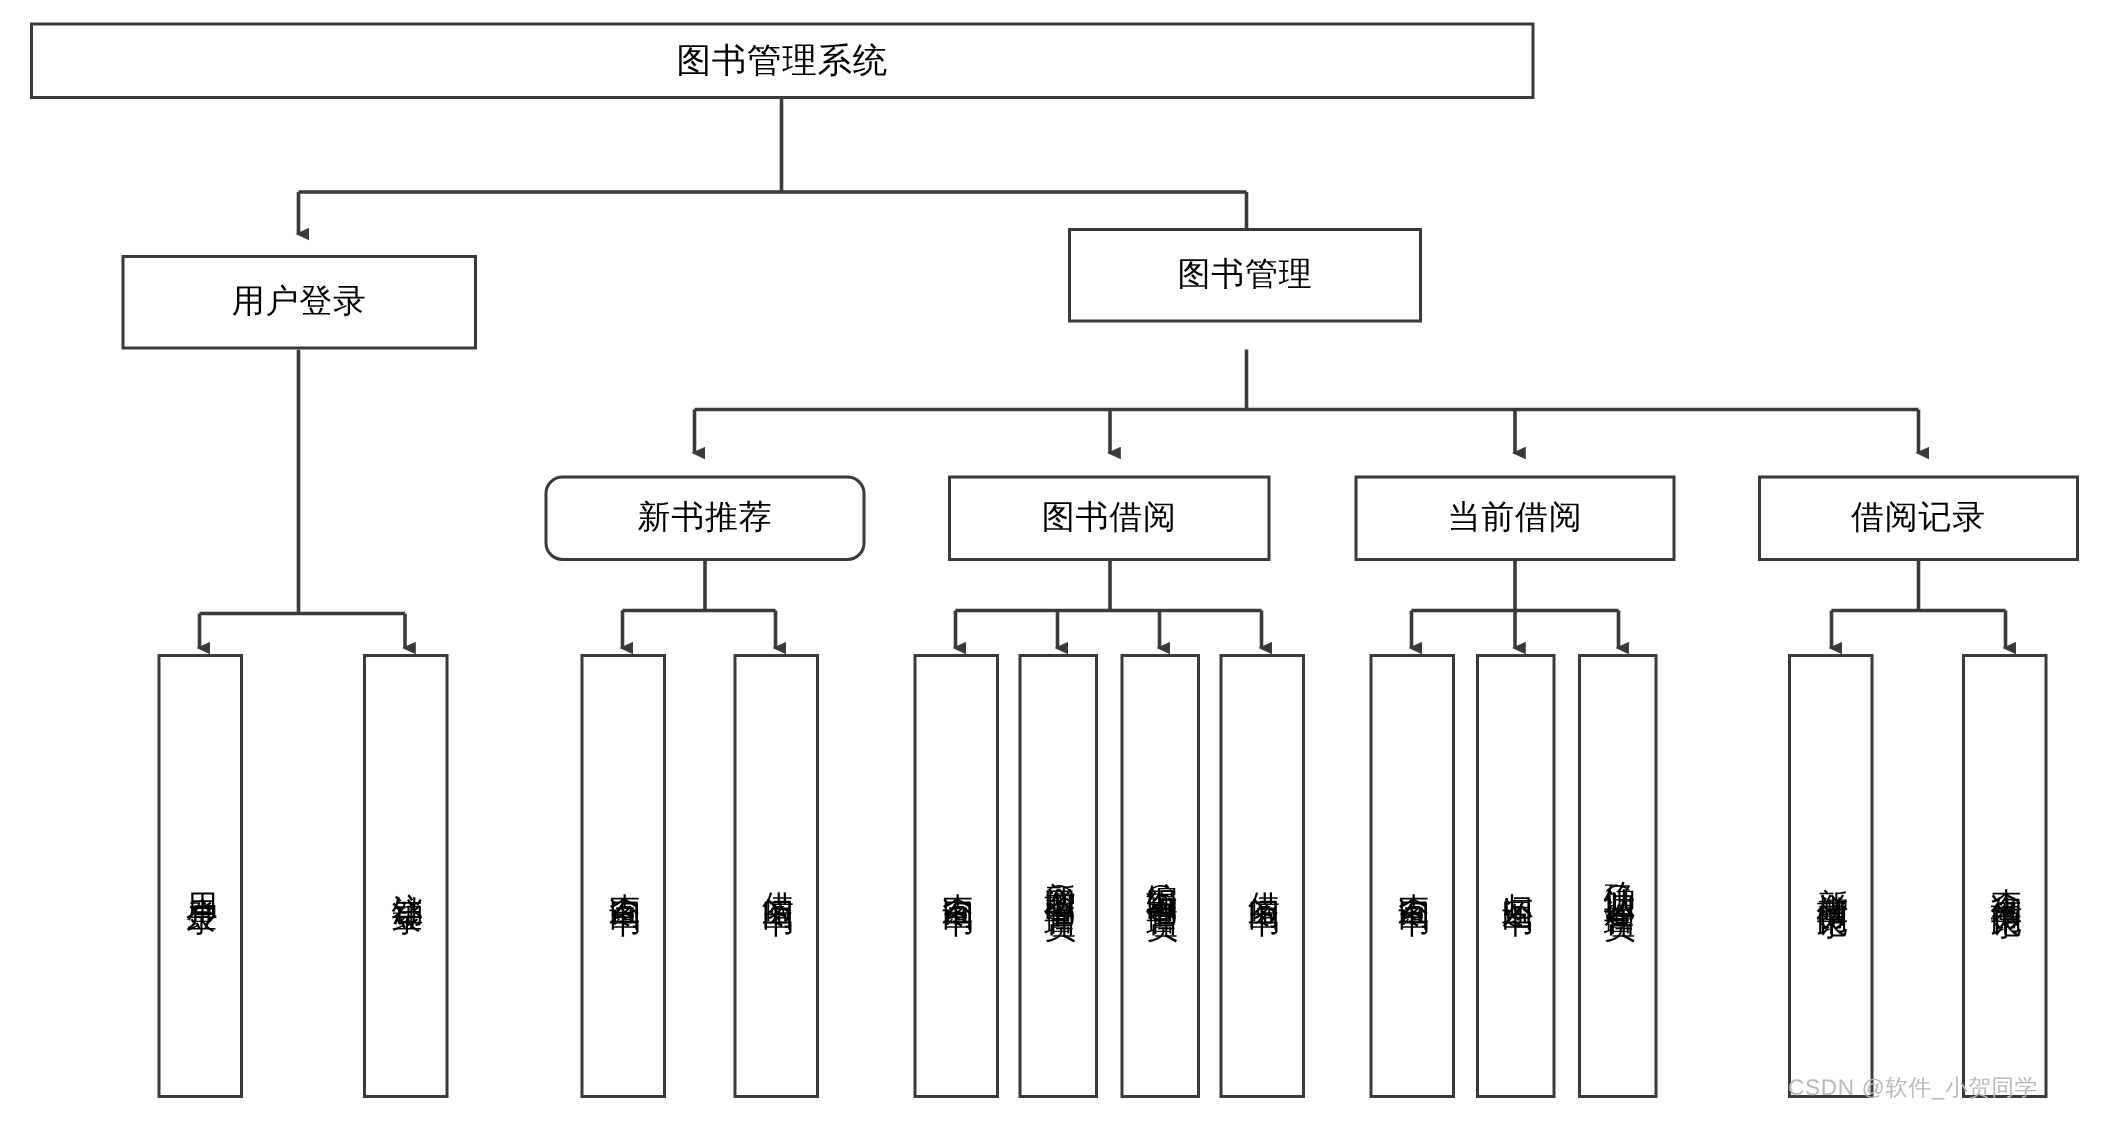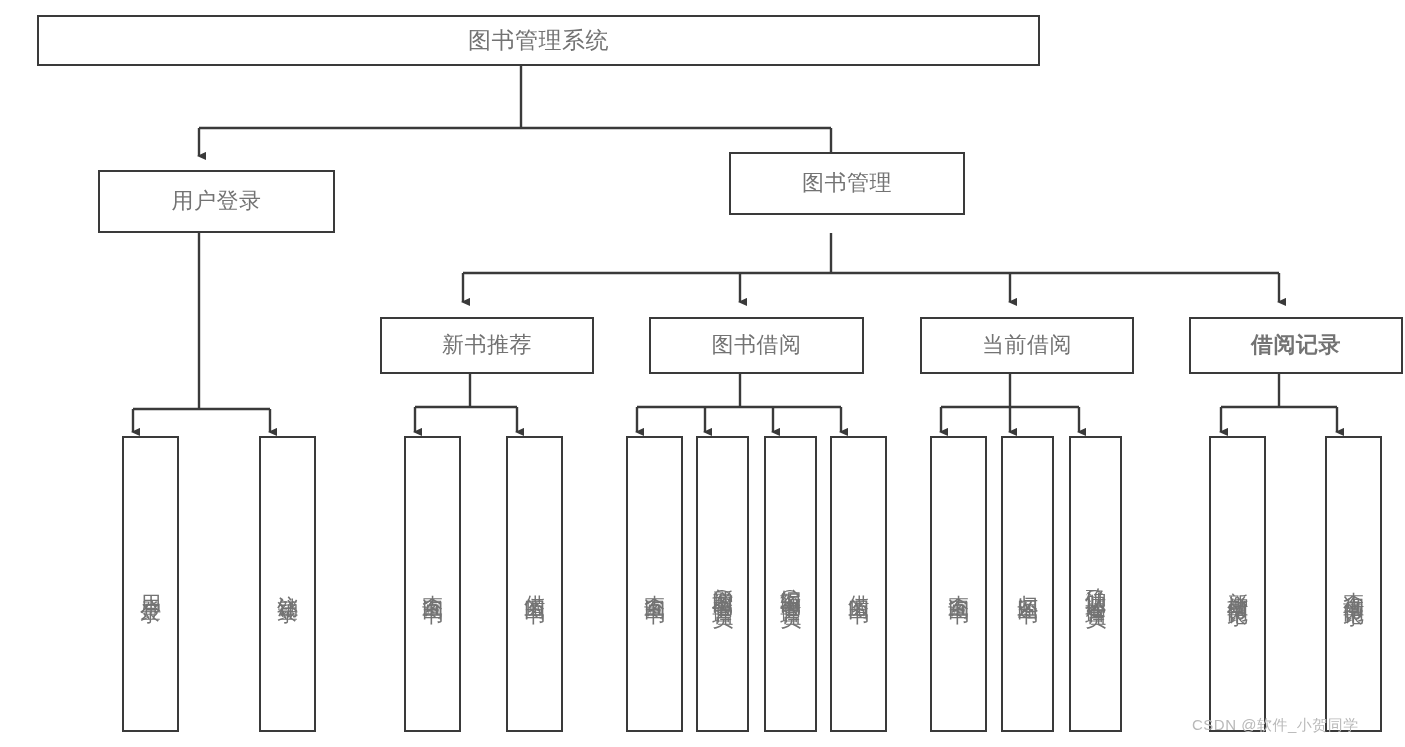--- a/index.html
+++ b/index.html
@@ -26,22 +26,21 @@
     pointer-events: none;
   }
   .node {
     position: absolute;
     box-sizing: border-box;
     background: #ffffff;
     border: 2px solid #3a3a3a;
     display: flex;
     align-items: center;
     justify-content: center;
-    color: #737373;
-    margin-left: 17px;
+    color: #000000;
   }
   .node.horiz .label {
     font-size: 22px;
     letter-spacing: 0.5px;
     line-height: 1.1;
     white-space: nowrap;
   }
   .node.root .label {
     font-size: 23px;
   }
@@ -126,30 +125,30 @@
     <span class="label">图书管理系统</span>
   </div>
 
   <div class="node horiz" style="left:81px; top:170px; width:237px; height:63px;">
     <span class="label">用户登录</span>
   </div>
   <div class="node horiz" style="left:712px; top:152px; width:236px; height:63px;">
     <span class="label">图书管理</span>
   </div>
 
-  <div class="node horiz" style="left:363px; top:317px; width:214px; height:57px;">
+  <div class="node horiz" style="left:363px; top:317px; width:214px; height:57px;border-radius:12px;">
     <span class="label">新书推荐</span>
   </div>
   <div class="node horiz" style="left:632px; top:317px; width:215px; height:57px;">
     <span class="label">图书借阅</span>
   </div>
   <div class="node horiz" style="left:903px; top:317px; width:214px; height:57px;">
     <span class="label">当前借阅</span>
   </div>
-  <div class="node horiz" style="left:1172px; top:317px; width:214px; height:57px;font-weight:bold;">
+  <div class="node horiz" style="left:1172px; top:317px; width:214px; height:57px;">
     <span class="label">借阅记录</span>
   </div>
 
   <div class="node vert" style="left:105px; top:436px; width:57px; height:296px;">
     <span class="label">用户登录</span>
   </div>
   <div class="node vert" style="left:242px; top:436px; width:57px; height:296px;">
     <span class="label">注销登录</span>
   </div>
 

